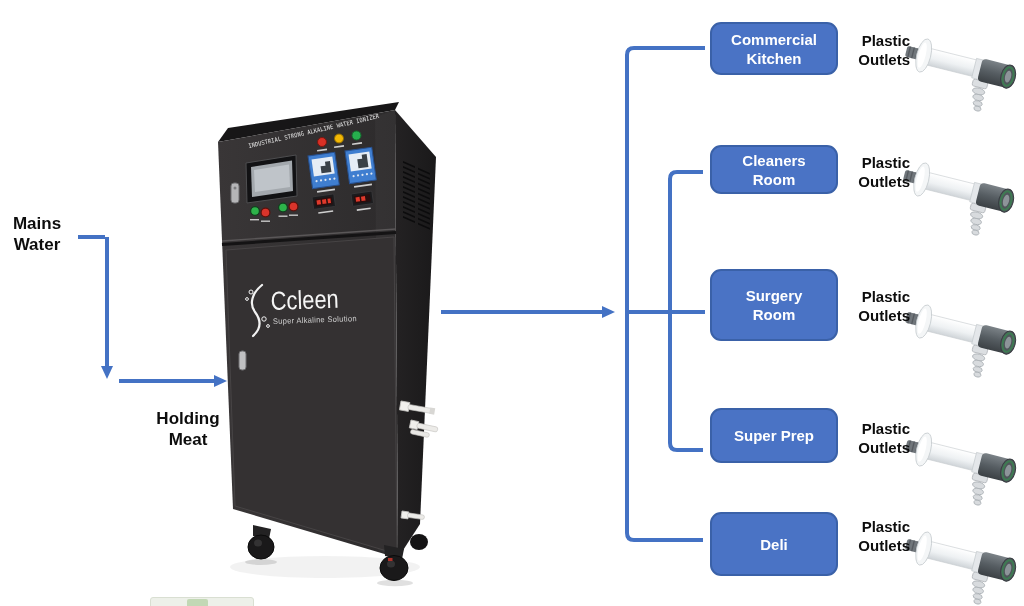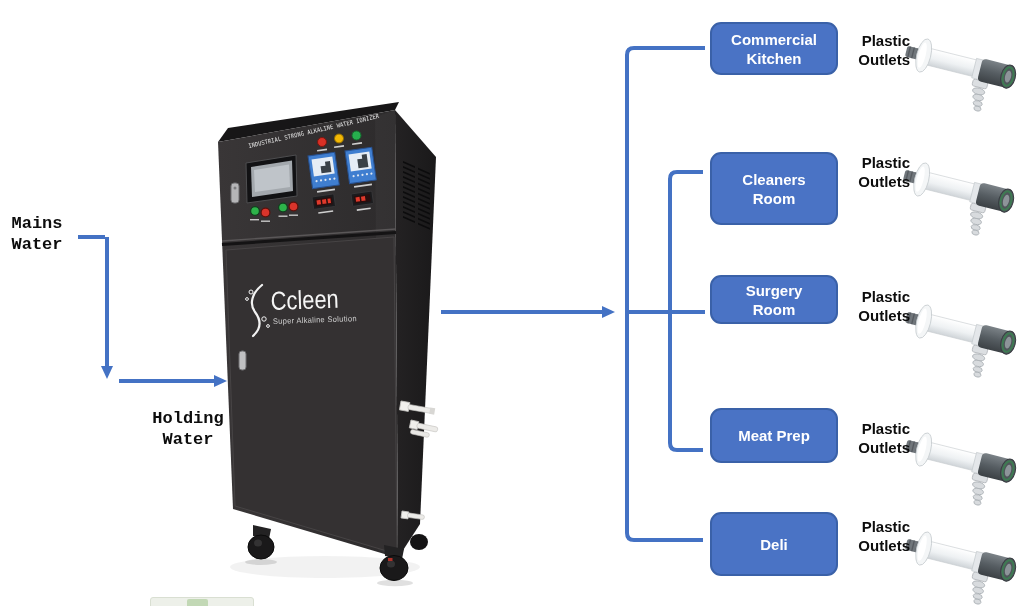--- a/index.html
+++ b/index.html
@@ -12,21 +12,21 @@
   #machine{position:absolute;left:205px;top:95px;z-index:1;}
   
   .dest-box{position:absolute;left:704px;width:128px;z-index:4;box-sizing:border-box;
             background:#4A73C5;border:2px solid #3A61A8;border-radius:11px;
             color:#fff;font-weight:bold;font-size:15px;line-height:19px;
             display:flex;align-items:center;justify-content:center;text-align:center;
             padding:4px 12px;margin-left:6px;}
   .outlet-label{position:absolute;left:836px;width:74px;z-index:4;text-align:right;
                 font-weight:bold;font-size:15px;line-height:19px;color:#0d0d0d;}
   .side-label{position:absolute;z-index:4;font-weight:bold;font-size:17px;line-height:21px;
-              color:#0d0d0d;text-align:center;font-family:Liberation Mono, monospace;}
+              color:#0d0d0d;text-align:center;}
   .caption{position:absolute;left:119px;top:565px;z-index:4;font-weight:bold;
            font-size:17.5px;color:#0d0d0d;white-space:nowrap;}
   .outlet-img{position:absolute;z-index:2;}
   .partial-outlet{position:absolute;left:150px;top:597px;width:102px;height:14px;z-index:2;
                   background:#edf0e9;border:1px solid #d9dfd2;border-radius:3px;}
   .partial-outlet .green-bit{position:absolute;left:36px;top:1px;width:21px;height:10px;
                   background:#c2d8b5;border-radius:2px;}
 </style>
 </head>
 <body>
@@ -71,21 +71,21 @@
           <rect x="76" y="0" width="30" height="23" rx="4" fill="url(#knobGrad)"></rect>
           <ellipse cx="105" cy="11.5" rx="7.2" ry="11.8" fill="#50565b" stroke="#373c40" stroke-width="1"></ellipse>
           <ellipse cx="105" cy="11.5" rx="5.2" ry="9.4" fill="none" stroke="#3E7A52" stroke-width="2"></ellipse>
           <ellipse cx="105" cy="11.5" rx="3" ry="6" fill="#8d9499"></ellipse>
         </g>
       </symbol>
     </defs>
   </svg>
 
   <div class="side-label" style="left:8px;top:213px;width:58px;">Mains Water</div>
-  <div class="side-label" style="left:152px;top:408px;width:72px;">Holding Water</div>
+  <div class="side-label" style="left:152px;top:408px;width:72px;">Holding Meat</div>
 
   <svg id="machine" width="265" height="500" viewBox="0 0 265 500">
 
     <ellipse cx="120" cy="472" rx="95" ry="11" fill="#000" opacity="0.05"></ellipse>
 
     <polygon points="13,47 23,33 194,7 190,15" fill="#171617"></polygon>
     <polygon points="190,15 231,62 215,429 193,463" fill="url(#sideGrad)"></polygon>
     <polygon points="13,47 190,15 193,463 28,414" fill="url(#frontGrad)"></polygon>
     <polygon points="170,22 190,15 193,463 173,455" fill="#ffffff" opacity="0.03"></polygon>
 
@@ -240,23 +240,23 @@
       <path d="M703,172 H677 Q670,172 670,179 V443 Q670,450 677,450 H703"></path>
     </g>
     <g fill="#4472C4" stroke="none">
       <polygon points="101,366 113,366 107,379"></polygon>
       <polygon points="214,375 214,387 227,381"></polygon>
       <polygon points="602,306 602,318 615,312"></polygon>
     </g>
   </svg>
 
   <div class="dest-box" style="top:22px;height:53px;">Commercial Kitchen</div>
-  <div class="dest-box" style="top:152px;height:73px;">Cleaners Room</div>
-  <div class="dest-box" style="top:275px;height:49px;">Surgery Room</div>
-  <div class="dest-box" style="top:408px;height:55px;">Meat Prep</div>
+  <div class="dest-box" style="top:145px;height:49px;">Cleaners Room</div>
+  <div class="dest-box" style="top:269px;height:72px;">Surgery Room</div>
+  <div class="dest-box" style="top:408px;height:55px;">Super Prep</div>
   <div class="dest-box" style="top:512px;height:64px;">Deli</div>
 
   <div class="outlet-label" style="top:31px;">Plastic Outlets</div>
   <div class="outlet-label" style="top:153px;">Plastic Outlets</div>
   <div class="outlet-label" style="top:287px;">Plastic Outlets</div>
   <div class="outlet-label" style="top:419px;">Plastic Outlets</div>
   <div class="outlet-label" style="top:517px;">Plastic Outlets</div>
 
   <svg class="outlet-img" style="left:903px;top:28px;" width="120" height="90">
       <use href="#outlet"></use>

